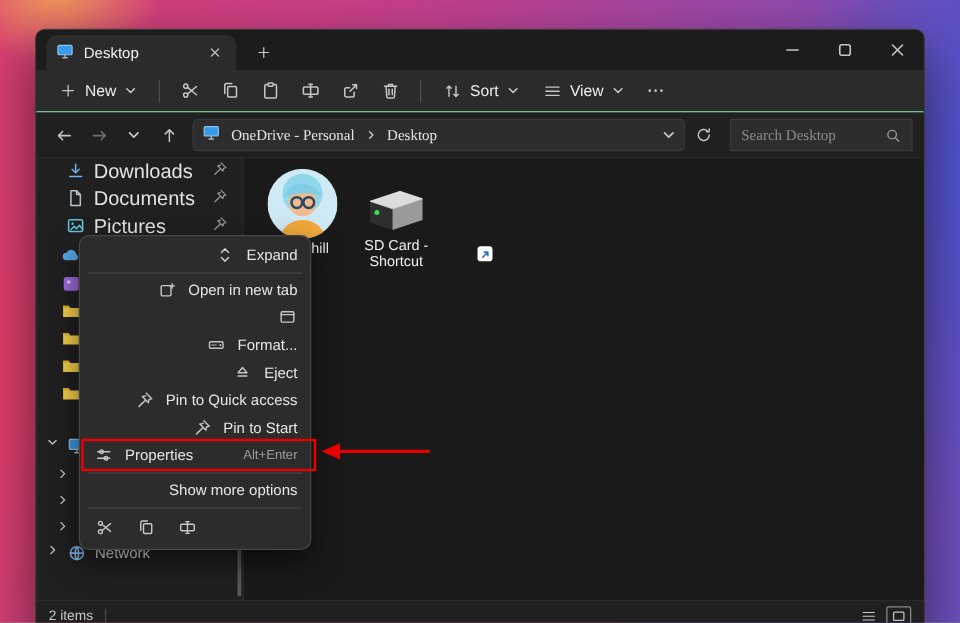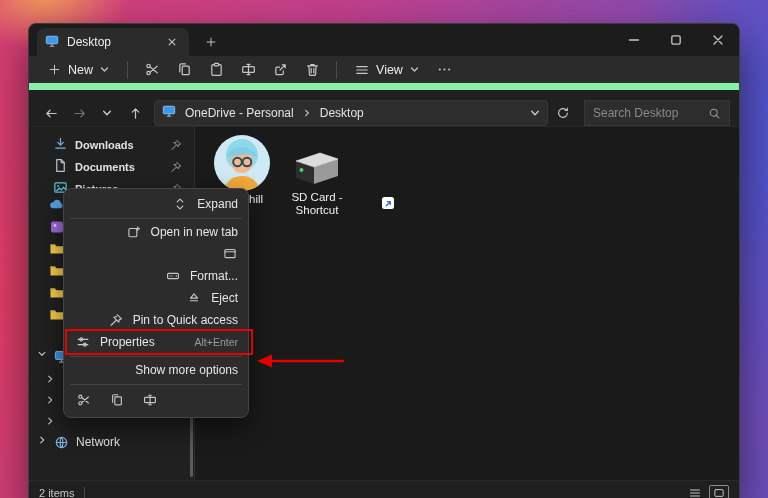--- a/index.html
+++ b/index.html
@@ -28,47 +28,47 @@
     background:#2b2b2b; border-radius:8px 8px 0 0;
     display:flex; align-items:center; gap:8px; padding:0 8px; font-size:12px;
   }
   .tab-title { flex:1; white-space:nowrap; overflow:hidden; color:#f0f0f0; }
   .tab-close { width:18px; height:18px; display:flex; align-items:center; justify-content:center; border-radius:3px; }
   .newtab { position:absolute; left:168px; bottom:0; width:28px; height:28px; display:flex; align-items:center; justify-content:center; }
   .win-controls { position:absolute; right:0; top:0; height:32px; display:flex; }
   .wbtn { width:42px; height:32px; display:flex; align-items:center; justify-content:center; }
   
   .commandbar {
-    height:34px; background:#2b2b2b; border-bottom:7px solid #86efac;
+    height:34px; background:#2b2b2b; border-bottom:1px solid #86efac;
     display:flex; align-items:center; padding:0 10px; gap:2px;
   }
   .cmd-btn { display:flex; align-items:center; gap:7px; height:26px; padding:0 9px; border-radius:4px; font-size:12.5px; color:#ececec; }
   .ib { width:30px; height:26px; display:flex; align-items:center; justify-content:center; border-radius:4px; }
   .vsep { width:1px; height:18px; background:#4a4a4a; margin:0 7px; }
   
-  .addressrow { height:36px; display:flex; align-items:flex-end; padding:0 9px; gap:2px; background:#202020; }
+  .addressrow { height:36px; display:flex; align-items:center; padding:0 9px; gap:2px; background:#202020;font-family:Liberation Serif, serif; }
   .nav { width:26px; height:26px; display:flex; align-items:center; justify-content:center; border-radius:4px; }
   .address-box {
     flex:1; min-width:0; height:26px; margin-left:4px; background:#2d2d2d;
     border:1px solid #383838; border-radius:4px;
     display:flex; align-items:center; gap:5px; padding:0 7px;
   }
   .crumb { font-size:12px; color:#e4e4e4; padding:1px 4px; border-radius:3px; white-space:nowrap; }
   .spacer { flex:1; }
   .search-box {
     width:146px; height:26px; margin-left:6px; background:#2d2d2d;
     border:1px solid #383838; border-radius:0;
     display:flex; align-items:center; gap:6px; padding:0 8px;
   }
   .search-box input { flex:1; min-width:0; background:transparent; border:none; outline:none; color:#dcdcdc; font-size:12px; font-family:inherit; }
   .search-box input::placeholder { color:#8a8a8a; }
   
   .bodyarea { position:absolute; top:102px; left:0; right:0; bottom:24px; display:flex; border-top:1px solid #282828; }
   .sidebar { width:165px; position:relative; padding-top:2px; }
-  .side-item { height:22px; margin:0 4px; padding:0 8px 0 20px; display:flex; align-items:flex-end; gap:7px; font-size:11px; color:#e2e2e2; border-radius:4px;font-weight:bold; }
+  .side-item { height:22px; margin:0 4px; padding:0 8px 0 20px; display:flex; align-items:flex-start; gap:7px; font-size:16px; color:#e2e2e2; border-radius:4px; }
   .side-item .pin { margin-left:auto; }
   .stub { position:absolute; left:20px; width:16px; height:16px; }
   .tree-el { position:absolute; display:flex; align-items:flex-start; gap:7px; font-size:12px; color:#e2e2e2; }
   .scroll-thumb { position:absolute; right:1px; top:230px; width:3px; height:120px; background:#5a5a5a; border-radius:2px; }
   .content { flex:1; position:relative; background:#1a1a1a; border-left:1px solid #2e2e2e; }
   .file-item { position:absolute; }
   .item-label { position:absolute; font-size:11.5px; line-height:13px; color:#f0f0f0; text-align:center; }
   .badge { position:absolute; left:94px; top:48px; width:12px; height:12px; background:#fff; border-radius:2.5px; display:flex; align-items:center; justify-content:center; }
   
   .context-menu {
@@ -181,20 +181,29 @@
             <path d="M7.5 8.5 13 3M13 3h-3.2M13 3v3.2"></path>
             <path d="M11 9.5V12a1.5 1.5 0 0 1-1.5 1.5h-5A1.5 1.5 0 0 1 3 12V7a1.5 1.5 0 0 1 1.5-1.5H7"></path>
           </svg>
     </div>
     <div class="ib">
       <svg class="s" width="15" height="15" viewBox="0 0 16 16">
             <path d="M2.8 4.2h10.4M6.2 4V2.8h3.6V4M4.2 4.2l.5 9a1.2 1.2 0 0 0 1.2 1.1h4.2a1.2 1.2 0 0 0 1.2-1.1l.5-9M6.6 6.8v4.8M9.4 6.8v4.8"></path>
           </svg>
     </div>
     <div class="vsep"></div>
+    <div class="cmd-btn">
+      <svg class="s" width="14" height="14" viewBox="0 0 16 16">
+            <path d="M4.8 12.5v-9M2.8 5.3l2-2 2 2M11.2 3.5v9M9.2 10.7l2 2 2-2"></path>
+          </svg>
+      <span>Sort</span>
+      <svg class="s" width="9" height="9" viewBox="0 0 9 9">
+            <path d="M1.5 3 4.5 6 7.5 3"></path>
+          </svg>
+    </div>
     <div class="cmd-btn">
       <svg class="s" width="14" height="14" viewBox="0 0 16 16">
             <path d="M2 4.2h12M2 8h12M2 11.8h12"></path>
           </svg>
       <span>View</span>
       <svg class="s" width="9" height="9" viewBox="0 0 9 9">
             <path d="M1.5 3 4.5 6 7.5 3"></path>
           </svg>
     </div>
     <div class="ib">
@@ -458,20 +467,28 @@
       <span class="mi-icon">
             <svg class="s" width="14" height="14" viewBox="0 0 16 16">
               <path d="M9.2 1.8l5 5-2.4.7-.7 2.9-2.4-2.4L4.4 12M4.4 12l-2 2M5.6 4.9l2.9-.7M5.6 4.9l3.5 3.5"></path>
             </svg>
           </span>
       <span>Pin to Quick access</span>
     </div>
     <div class="menu-item">
       <span class="mi-icon">
             <svg class="s" width="14" height="14" viewBox="0 0 16 16">
+              <path d="M9.2 1.8l5 5-2.4.7-.7 2.9-2.4-2.4L4.4 12M4.4 12l-2 2M5.6 4.9l2.9-.7M5.6 4.9l3.5 3.5"></path>
+            </svg>
+          </span>
+      <span>Pin to Start</span>
+    </div>
+    <div class="menu-item">
+      <span class="mi-icon">
+            <svg class="s" width="14" height="14" viewBox="0 0 16 16">
               <path d="M2.5 5h11M2.5 11h11"></path>
               <circle cx="6" cy="5" r="1.7"></circle>
               <circle cx="10" cy="11" r="1.7"></circle>
             </svg>
           </span>
       <span>Properties</span>
       <span class="mi-shortcut">Alt+Enter</span>
       <div class="red-box"></div>
     </div>
     <div class="menu-sep"></div>

